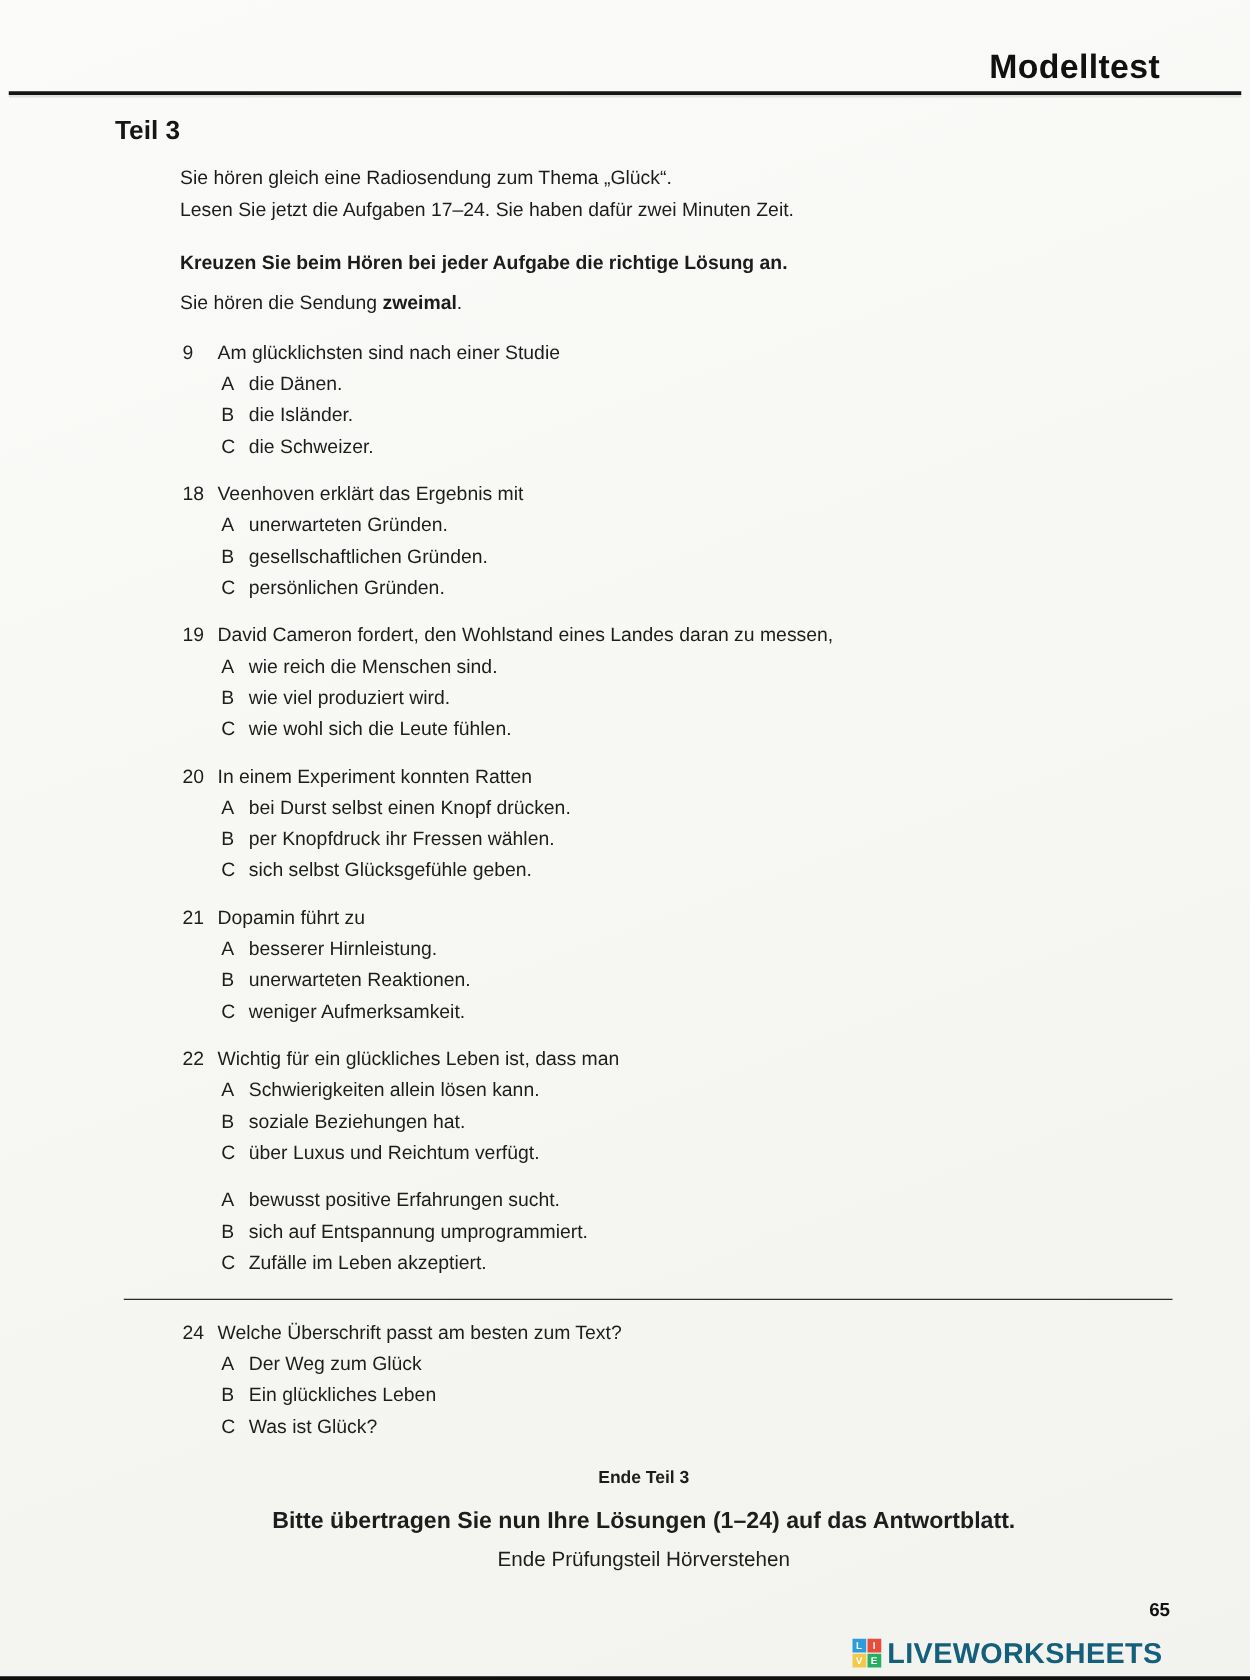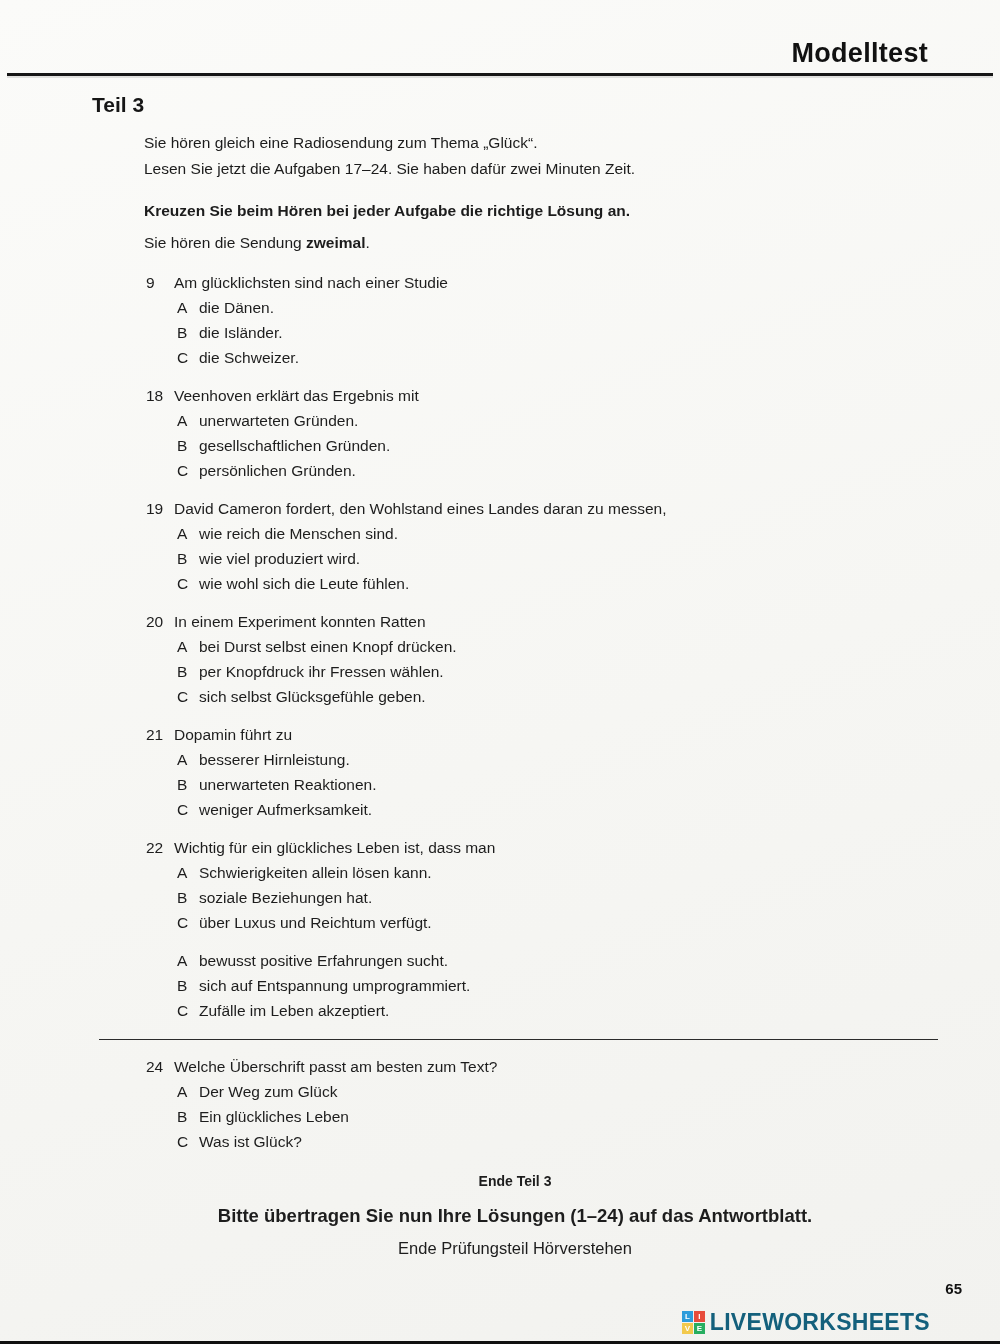--- a/index.html
+++ b/index.html
@@ -40,21 +40,21 @@
 
   .divider { border:none; border-top:1.5px solid #2b2b2b; margin:16px 0 14px 7px; }
 
   .end-block { text-align:center; margin-top:16px; }
   .ende-teil { font-size:14px; font-weight:700; line-height:22px; margin-bottom:12px; }
   .transfer-note { font-size:18.5px; font-weight:700; line-height:24px; margin-bottom:10px; }
   .ende-pruefung { font-size:16.5px; line-height:21px; }
 
   
   .page-footer { position:absolute; left:0; right:0; bottom:8px; }
-  .page-number { text-align:right; padding-right:38px; font-size:15px; font-weight:700; margin-bottom:12px; color:#111; }
+  .page-number { text-align:right; padding-right:64px; font-size:15px; font-weight:700; margin-bottom:12px; color:#111; }
   .logo-row { display:flex; justify-content:flex-end; align-items:center; gap:5px; padding-right:70px; }
   .logo-grid { display:grid; grid-template-columns:11px 11px; grid-template-rows:11px 11px; gap:1px; flex:none; }
   .sq { color:#fff; font-size:8px; font-weight:700; display:flex; align-items:center; justify-content:center; line-height:1; }
   .logo-text { font-size:23px; font-weight:700; letter-spacing:.3px; }
 </style>
 </head>
 <body>
 
 <div class="page">
 

